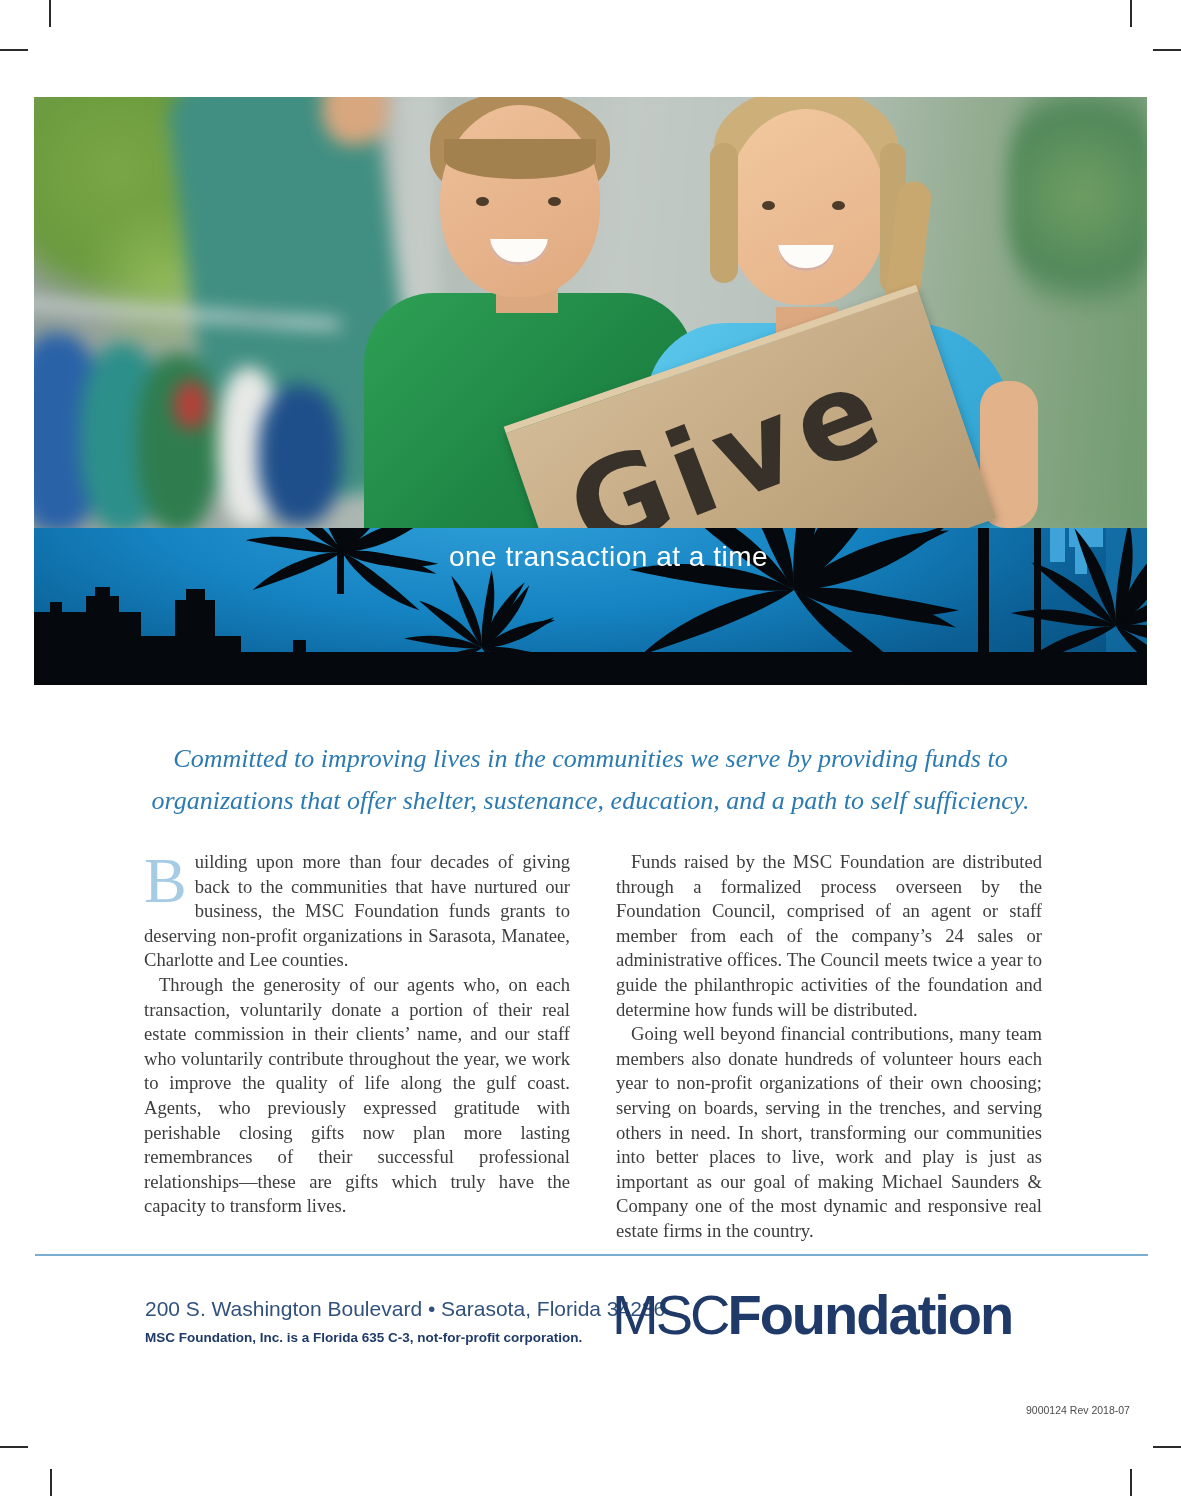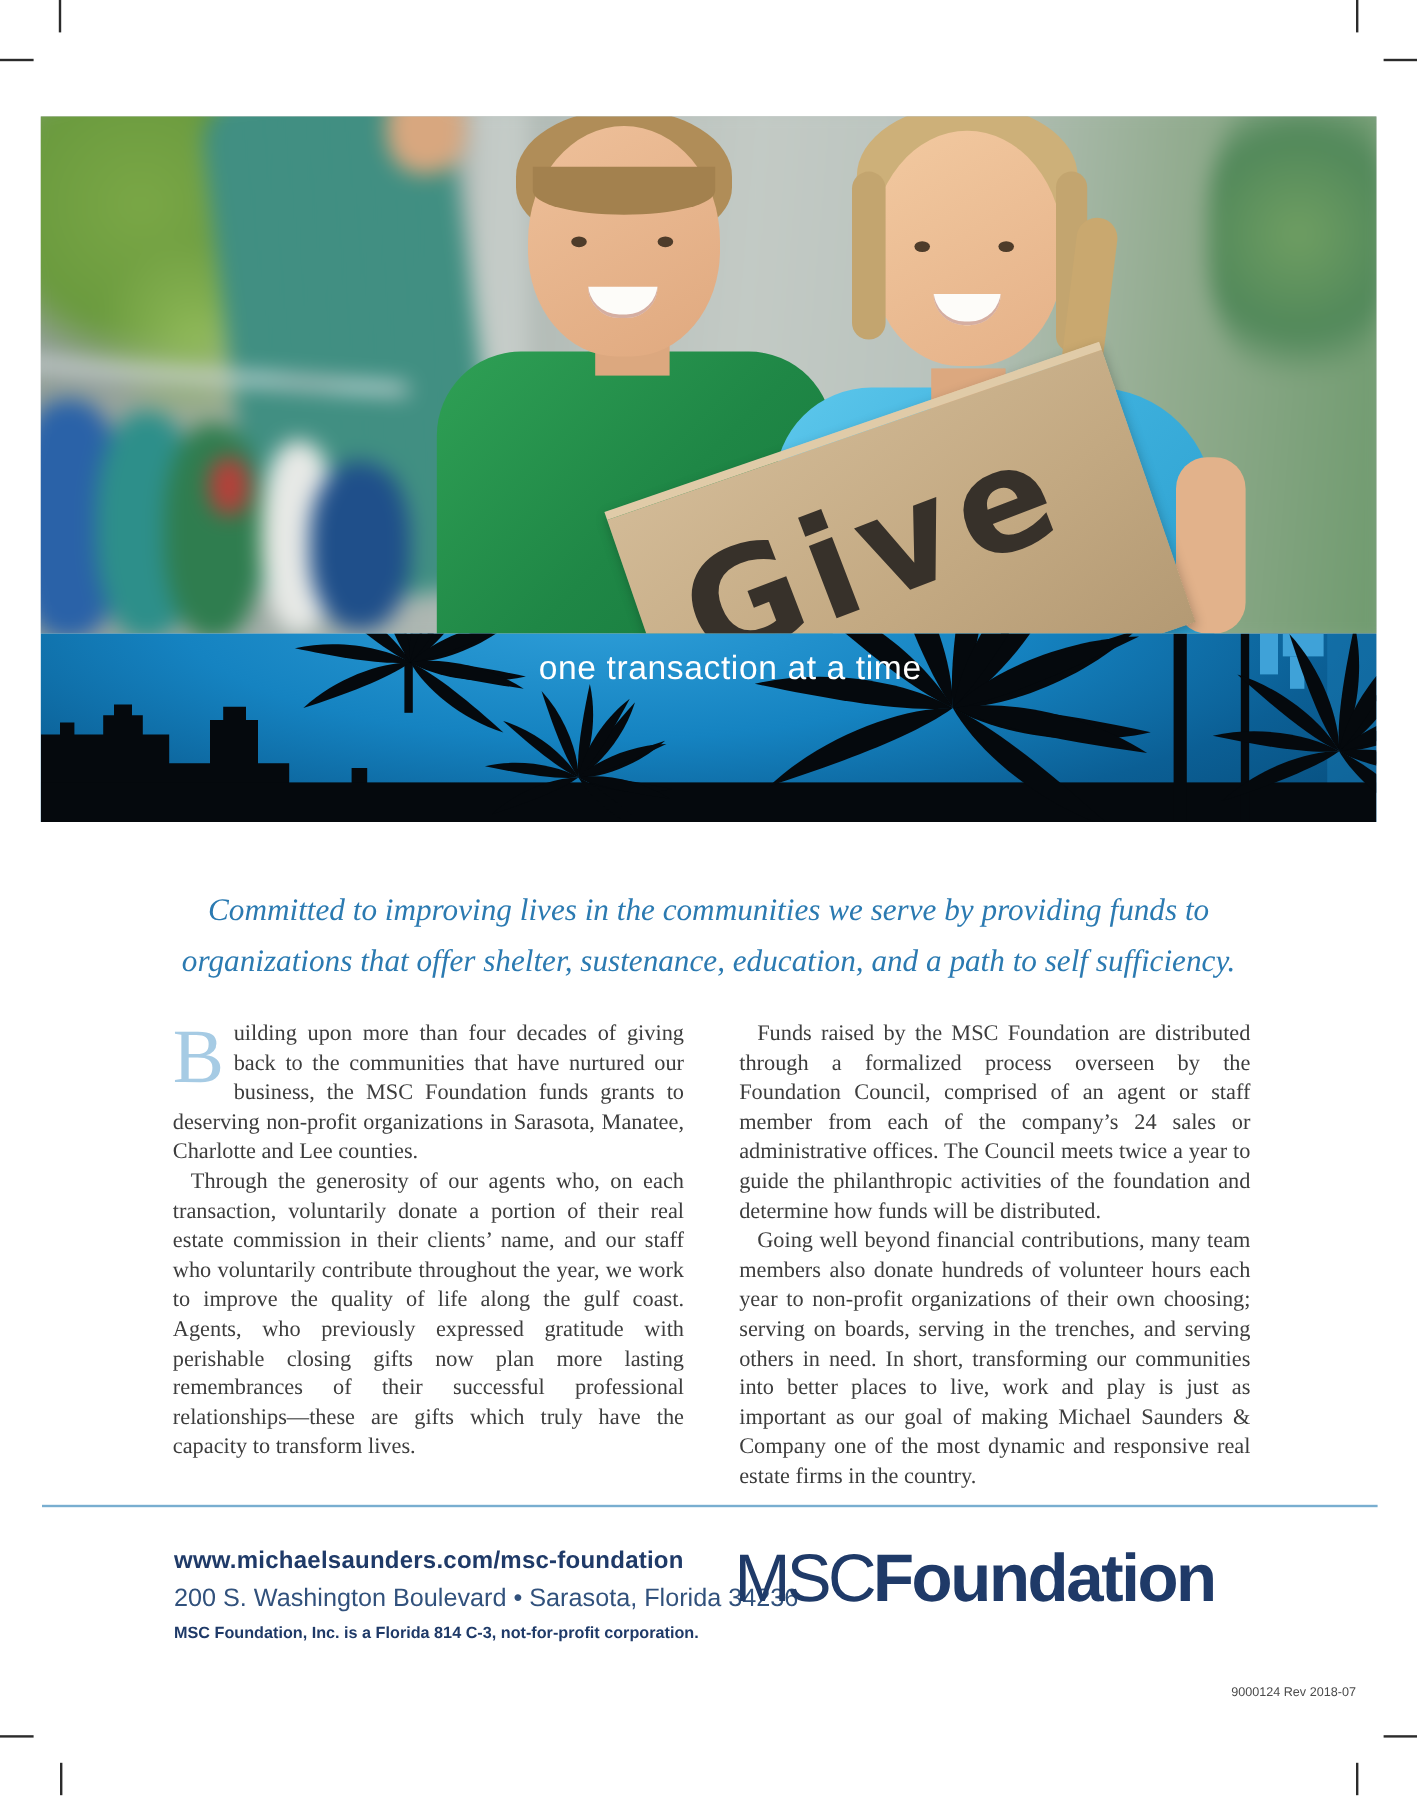--- a/index.html
+++ b/index.html
@@ -214,23 +214,22 @@
     </div>
     <div class="col">
       <p class="indent">Funds raised by the MSC Foundation are distributed through a formalized process overseen by the Foundation Council, comprised of an agent or staff member from each of the company’s 24 sales or administrative offices. The Council meets twice a year to guide the philanthropic activities of the foundation and determine how funds will be distributed.</p>
       <p class="indent">Going well beyond financial contributions, many team members also donate hundreds of volunteer hours each year to non-profit organizations of their own choosing; serving on boards, serving in the trenches, and serving others in need. In short, transforming our communities into better places to live, work and play is just as important as our goal of making Michael Saunders &amp; Company one of the most dynamic and responsive real estate firms in the country.</p>
     </div>
   </div>
 
   <div class="divider"></div>
 
   <div class="footer-left">
-    <a class="website" href="#">www.michaelsaunders.com/msc-foundation</a>
     <div class="address">200 S. Washington Boulevard • Sarasota, Florida 34236</div>
-    <div class="legal">MSC Foundation, Inc. is a Florida 814 C-3, not-for-profit corporation.</div>
+    <div class="legal">MSC Foundation, Inc. is a Florida 635 C-3, not-for-profit corporation.</div>
   </div>
 
   <div class="footer-logo">
     <div class="logo-line">
       <span class="logo-msc">MSC</span><span class="logo-foundation">Foundation</span>
     </div>
   </div>
 
   <div class="rev">9000124 Rev 2018-07</div>
 

